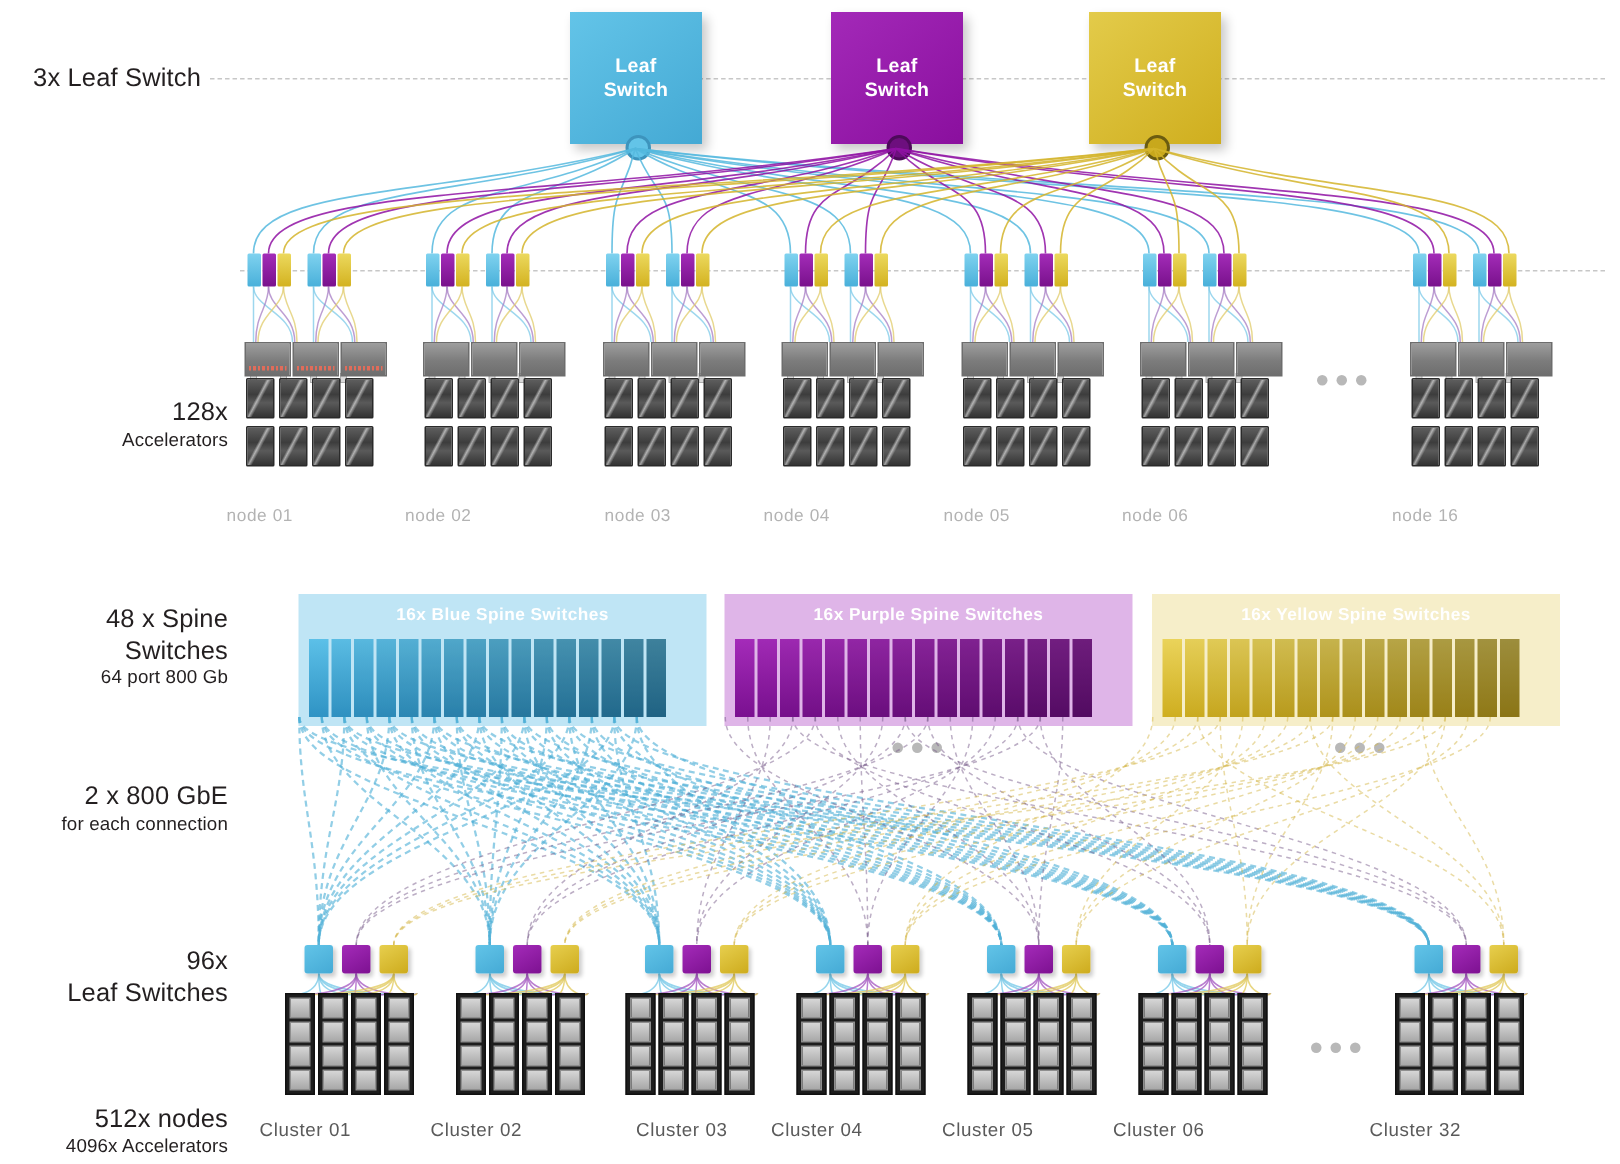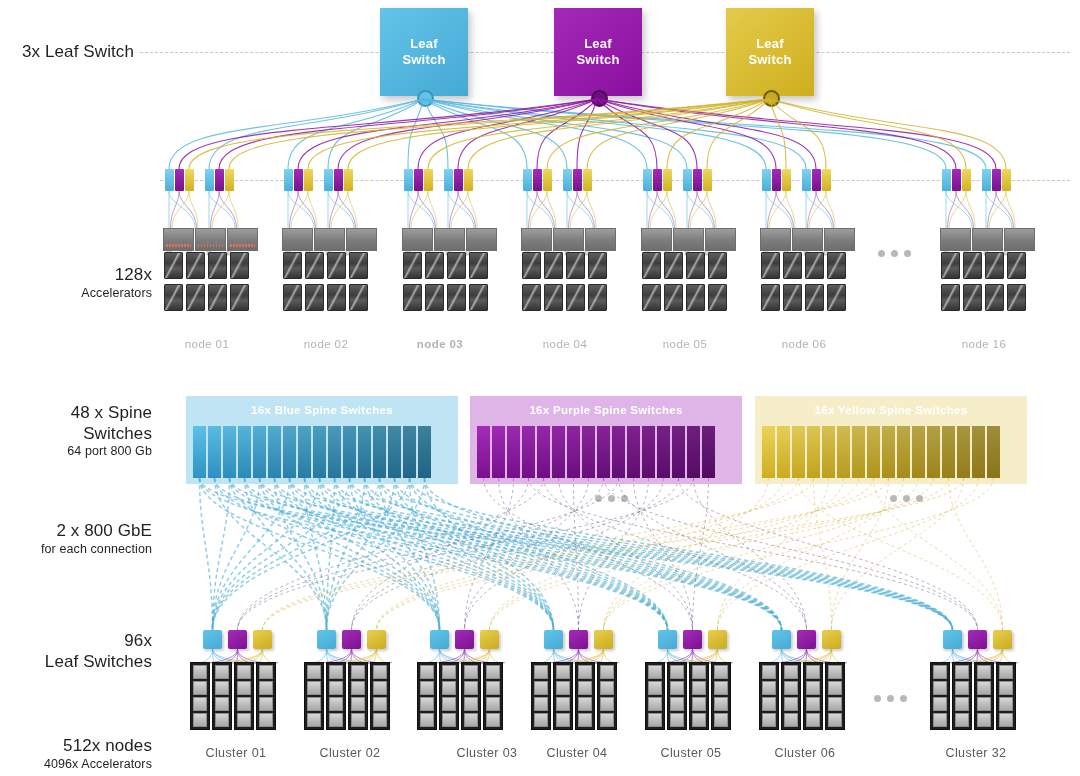--- a/index.html
+++ b/index.html
@@ -65,30 +65,30 @@
     width:17px;height:25px;
     background:
       linear-gradient(118deg,transparent 40%,rgba(255,255,255,.55) 46%,transparent 54%),
       linear-gradient(180deg,#5e5e5e 0%,#3d3d3d 40%,#5a5a5a 62%,#343434 100%);
     border:1px solid #2a2a2a;border-radius:1px;
   }
 
   
   .caption{
     position:absolute;font-size:11.5px;color:#b3b3b3;letter-spacing:.4px;
-    text-align:center;white-space:nowrap;
+    white-space:nowrap;
   }
   .caption.dark{color:#5a5a5a;font-size:12.5px;}
 
   
   .dots{position:absolute;display:flex;gap:6px;}
   .dots i{width:7px;height:7px;border-radius:50%;background:#b8b8b8;display:block;}
 
   
-  .spinegrp{position:absolute;}
+  .spinegrp{position:absolute;margin-left:13px;}
   .spinepanel{
     position:absolute;left:0;top:0;width:100%;height:100%;
   }
   .spinepanel.blue{background:#bfe5f5;}
   .spinepanel.purple{background:#dfb5e8;}
   .spinepanel.yellow{background:#f6eec9;}
   .spinetitle{
     position:absolute;top:8px;left:0;width:100%;text-align:center;
     font-size:11.5px;font-weight:bold;color:#ffffff;letter-spacing:.3px;
   }
@@ -399,21 +399,21 @@
         <div class="accel"></div>
         <div class="accel"></div>
         <div class="accel"></div>
       </div>
       <div class="accelrow" style="left: 403px; top: 284px;">
         <div class="accel"></div>
         <div class="accel"></div>
         <div class="accel"></div>
         <div class="accel"></div>
       </div>
-      <div class="caption" style="left: 384px; top: 338px; width: 112px; font-weight: bold;">node 03</div>
+      <div class="caption" style="left: 403px; top: 338px; width: 112px;">node 03</div>
       <div class="osfpgrp" style="left: 523px; top: 169px;">
         <div class="osfp blue"></div>
         <div class="osfp purple"></div>
         <div class="osfp yellow"></div>
       </div>
       <div class="osfpgrp" style="left: 563px; top: 169px;">
         <div class="osfp blue"></div>
         <div class="osfp purple"></div>
         <div class="osfp yellow"></div>
       </div>

